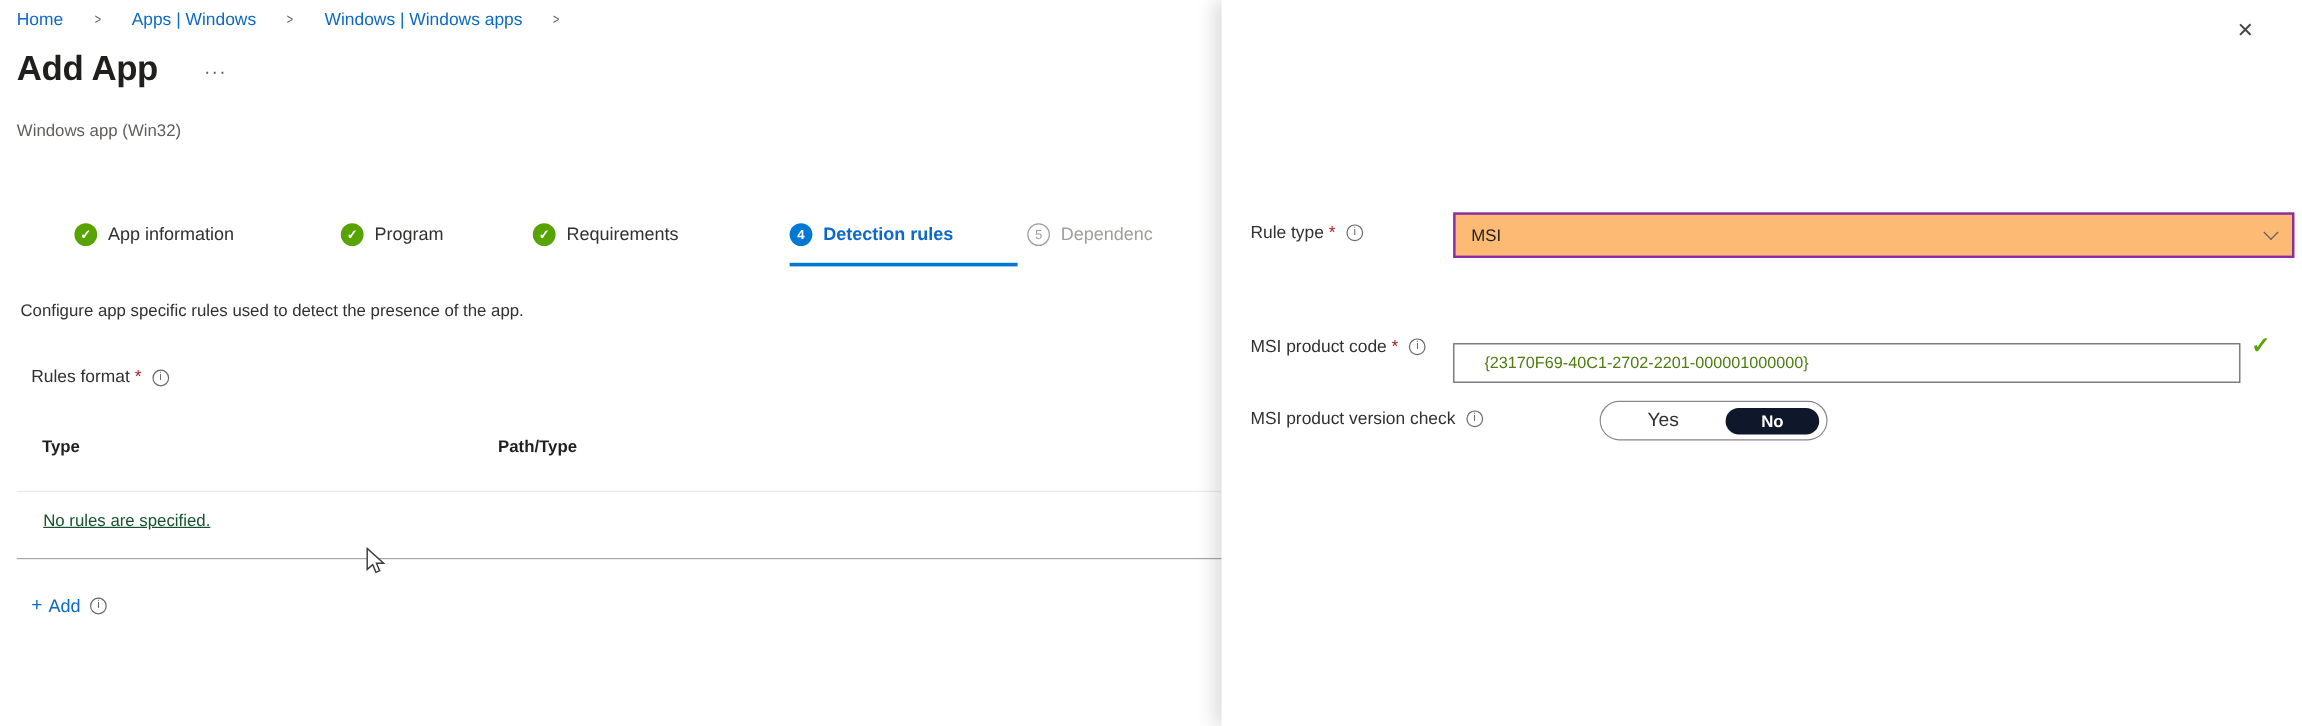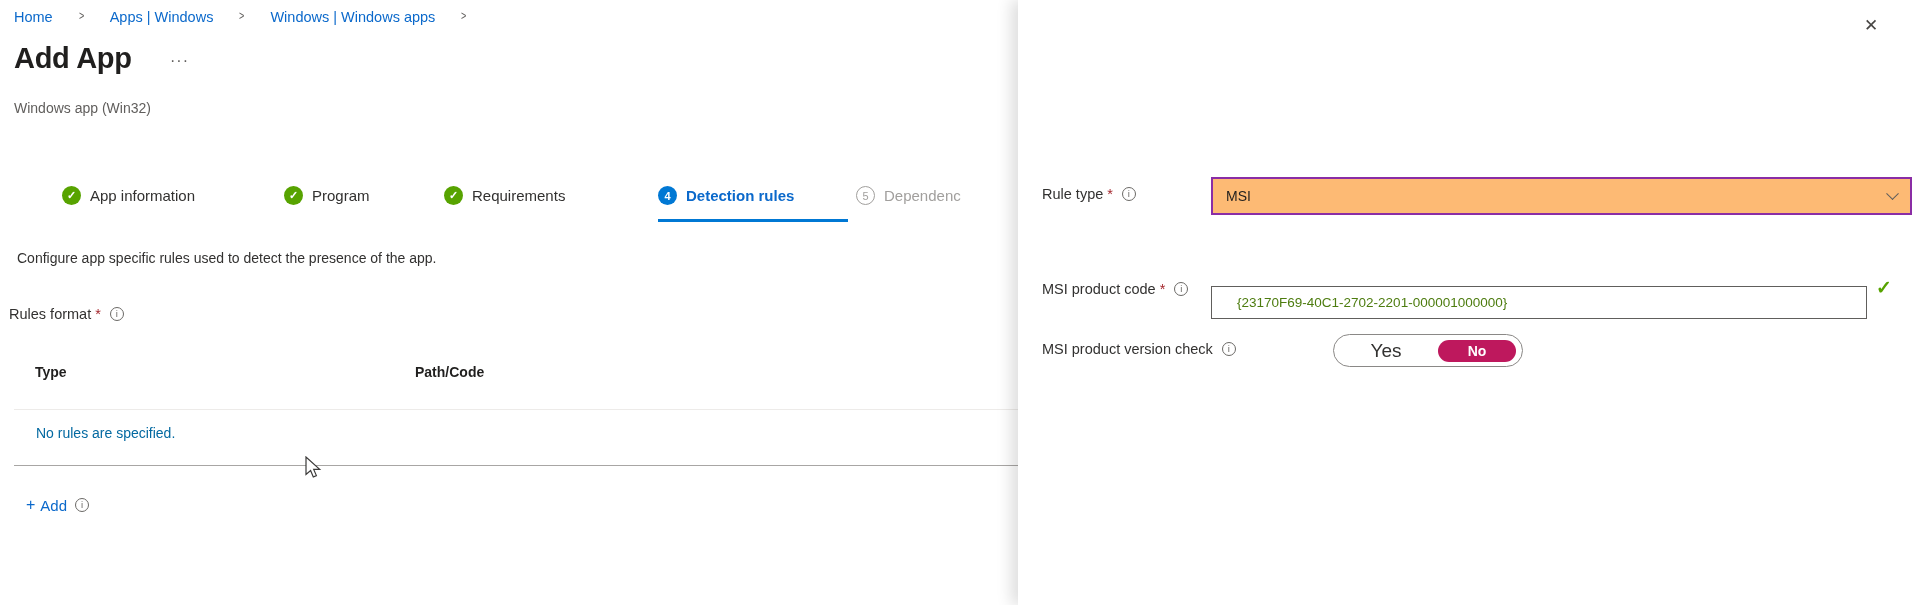--- a/index.html
+++ b/index.html
@@ -28,29 +28,29 @@
   .tab-label-upcoming { color:#a19f9d; }
   .active-tab-underline { position:absolute; left:658px; top:219px; width:190px; height:3px; background:#0078d4; }
 
   
   .section-desc { position:absolute; left:17px; top:250px; font-size:14px; color:#323130; }
   .field-label { font-size:14.5px; color:#323130; display:flex; align-items:center; }
   .req { color:#a4262c; margin-left:4px; }
   .info-icon { width:14px; height:14px; border:1px solid #6b6966; border-radius:50%; color:#6b6966;
                font-size:9.5px; line-height:1; display:inline-flex; align-items:center; justify-content:center;
                margin-left:9px; flex:0 0 auto; cursor:default; }
-  .rules-format-label { position:absolute; left:9px; top:306px; }
+  .rules-format-label { position:absolute; left:26px; top:306px;align-items:flex-end; }
   .dirty-dropdown { border:2px solid #8a2da5; background:#fdba74; display:flex; align-items:center; }
   .rules-format-dropdown { position:absolute; left:414px; top:299px; width:620px; height:34px; padding:0 13px; font-size:14px; color:#201f1e; cursor:pointer; }
 
   .tbl-header { position:absolute; top:364px; font-size:14px; font-weight:700; color:#201f1e; }
   .tbl-header-type { left:35px; }
   .tbl-header-path { left:415px; }
   .divider-light { position:absolute; left:14px; top:409px; width:1004px; height:1px; background:#edebe9; }
-  .empty-row { position:absolute; left:36px; top:425px; font-size:14px; color:#0369a1; }
+  .empty-row { position:absolute; left:36px; top:425px; font-size:14px; color:#14532d;text-decoration:underline; }
   .divider-dark { position:absolute; left:14px; top:465px; width:1004px; height:1px; background:#a8a6a4; }
 
   .add-row { position:absolute; left:26px; top:496px; display:flex; align-items:center; font-size:15px; cursor:pointer; }
   .add-plus { color:#0b69cb; font-size:16px; margin-right:5px; }
   .add-label { color:#0b69cb; }
   .add-row .info-icon { margin-left:8px; }
 
   .cursor-svg { position:absolute; left:303px; top:456px; }
 
   
@@ -68,22 +68,22 @@
                   transform:rotate(45deg) translate(-2px,-2px); }
 
   .msi-code-label { position:absolute; left:24px; top:281px; }
   .msi-code-input { position:absolute; left:193px; top:271px; width:656px; height:33px; border:1px solid #605e5c;
                     background:#fff; padding:0 25px; font-size:13.5px; color:#4d7c0f; font-family:"Liberation Sans", sans-serif;margin-top:15px; }
   .valid-check { position:absolute; left:858px; top:276px; color:#57a300; font-size:19px; font-weight:700; }
 
   .version-label { position:absolute; left:24px; top:341px; }
   .toggle { position:absolute; left:315px; top:334px; width:190px; height:33px; border:1px solid #8a8886;
             border-radius:17px; display:flex; align-items:center; background:#fff; cursor:pointer; }
-  .toggle-yes { width:104px; text-align:center; font-size:19px; color:#323130; }
-  .toggle-no { width:78px; height:22px; border-radius:14px; background:#be185d; color:#fff; font-size:14px; font-weight:700;
+  .toggle-yes { width:104px; text-align:center; font-size:16px; color:#323130; }
+  .toggle-no { width:78px; height:22px; border-radius:14px; background:#0f172a; color:#fff; font-size:14px; font-weight:700;
                display:flex; align-items:center; justify-content:center; margin-right:2px; }
 </style>
 </head>
 <body>
 
 <div id="screen">
 
   <div class="breadcrumb">
     <span class="crumb">Home</span>
     <span class="crumb-sep">&gt;</span>
@@ -121,21 +121,21 @@
 
   <div class="section-desc">Configure app specific rules used to detect the presence of the app.</div>
 
   <div class="field-label rules-format-label">
     <span>Rules format</span>
     <span class="req">*</span>
     <span class="info-icon">i</span>
   </div>
 
   <div class="tbl-header tbl-header-type">Type</div>
-  <div class="tbl-header tbl-header-path">Path/Code</div>
+  <div class="tbl-header tbl-header-path">Path/Type</div>
   <div class="divider-light"></div>
   <div class="empty-row">No rules are specified.</div>
   <div class="divider-dark"></div>
 
   <div class="add-row">
     <span class="add-plus">+</span>
     <span class="add-label">Add</span>
     <span class="info-icon">i</span>
   </div>
 

